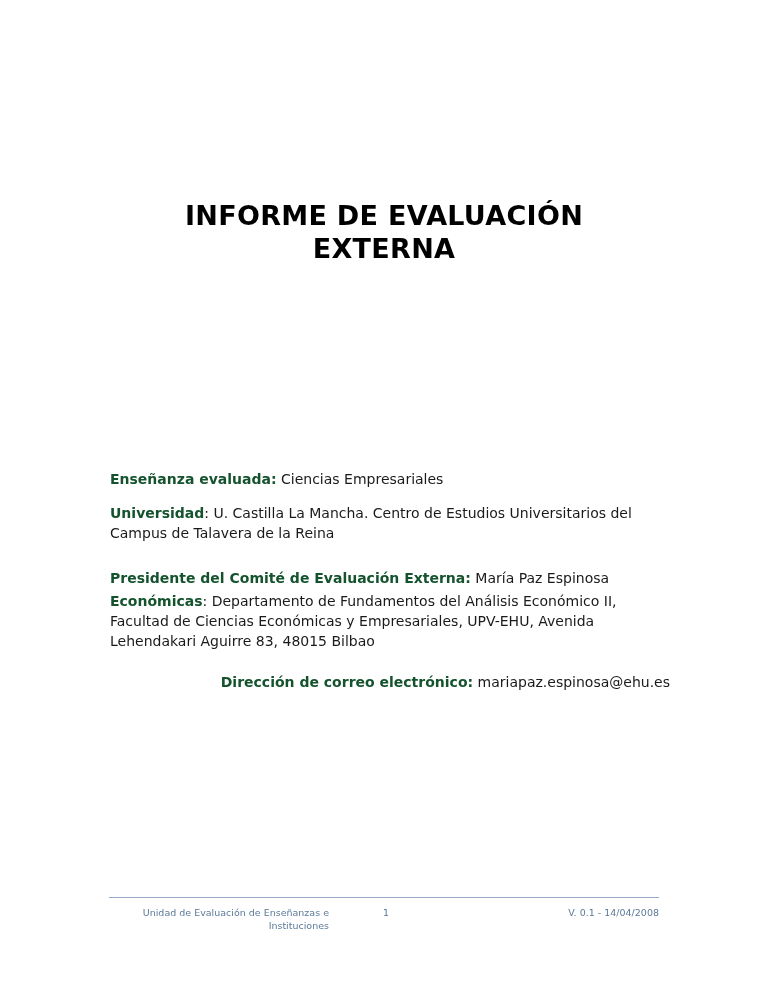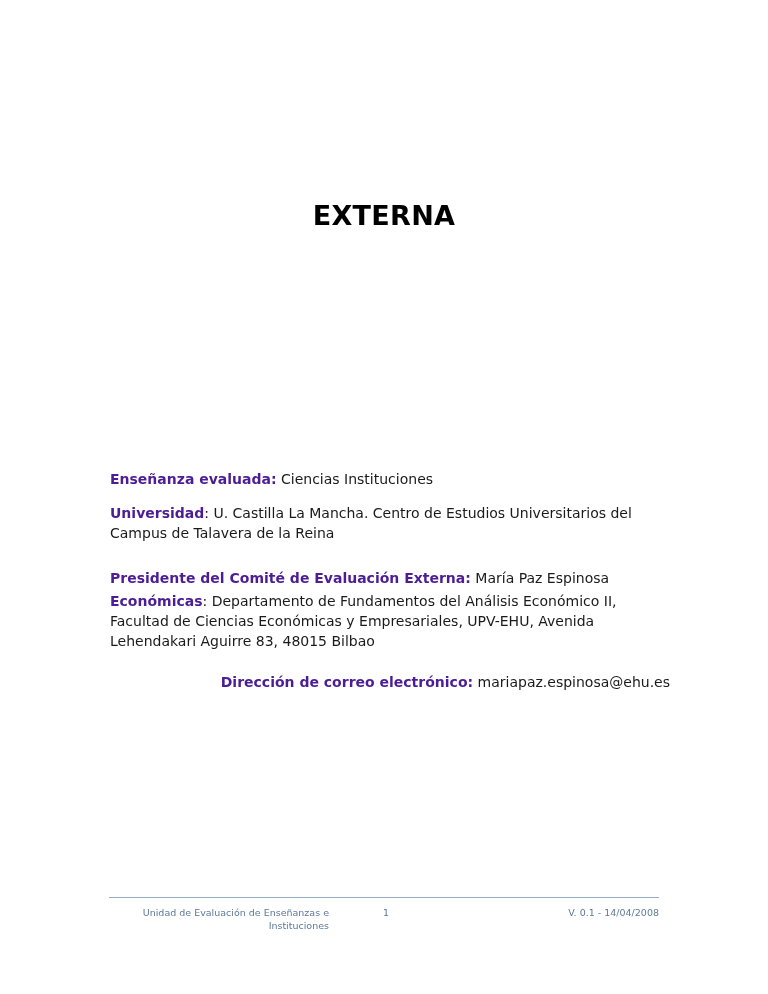--- a/index.html
+++ b/index.html
@@ -37,21 +37,21 @@
     }
     .title span { display: block; }
     .field {
       position: absolute;
       left: 110px;
       width: 560px;
       font-size: 14px;
       line-height: 20px;
       color: #1a1a1a;
     }
-    .field .lbl { font-weight: bold; color: #4c1d95; }
+    .field .lbl { font-weight: bold; color: #14532d; }
     .f1 { top: 469px; }
     .f2 { top: 503px; }
     .f3 { top: 552px; margin-top: 16px; }
     .f4 { top: 591px; }
     .f5 { top: 665px; }
     .f6 { top: 672px; text-align: right; }
 
     .footer-rule {
       position: absolute;
       left: 109px;
@@ -72,25 +72,26 @@
     .footer .left { position: absolute; left: 0; width: 220px; text-align: right; }
     .footer .center { position: absolute; left: 274px; }
     .footer .right { position: absolute; right: 0; text-align: right; }
   </style>
 </head>
 <body>
 
 <div class="page">
 
   <div class="title">
+    <span>INFORME DE EVALUACIÓN</span>
     <span>EXTERNA</span>
   </div>
 
   <div class="field f1">
-    <span class="lbl">Enseñanza evaluada:</span><span> Ciencias Instituciones</span>
+    <span class="lbl">Enseñanza evaluada:</span><span> Ciencias Empresariales</span>
   </div>
 
   <div class="field f2">
     <span class="lbl">Universidad</span><span>: U. Castilla La Mancha. Centro de Estudios Universitarios del Campus de Talavera de la Reina</span>
   </div>
 
   <div class="field f3">
     <span class="lbl">Presidente del Comité de Evaluación Externa:</span><span> María Paz Espinosa</span>
   </div>
 

